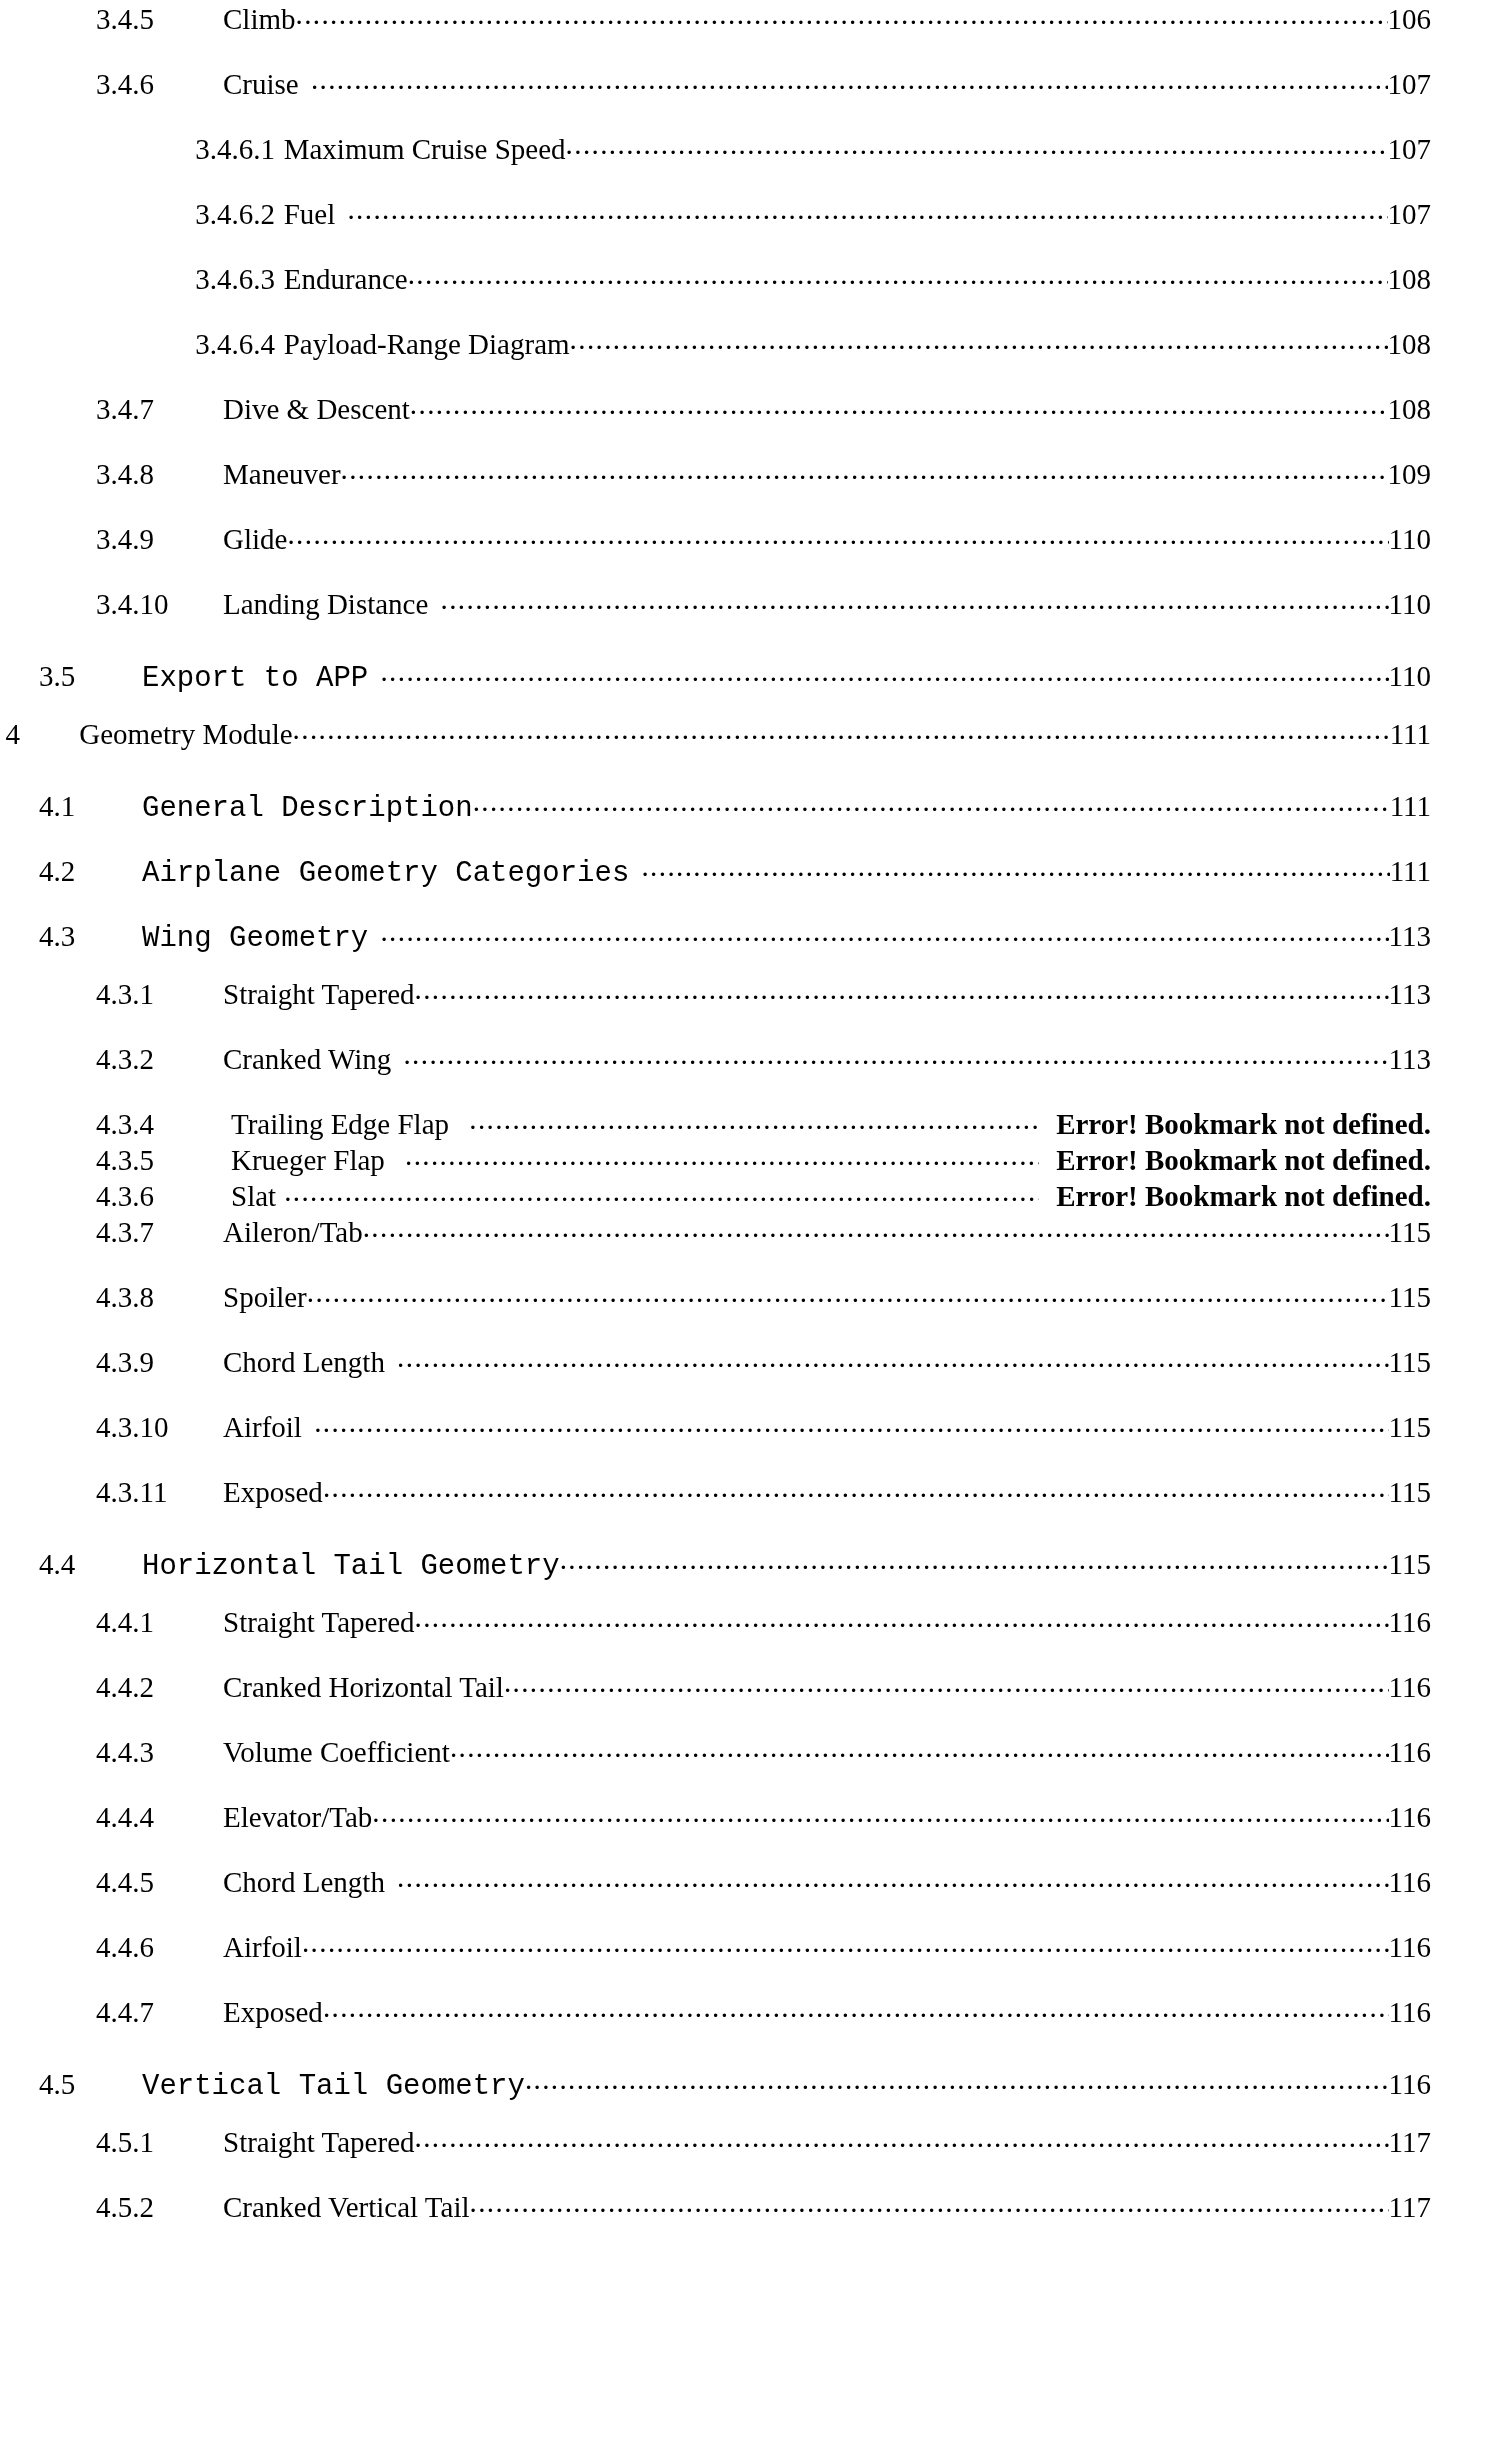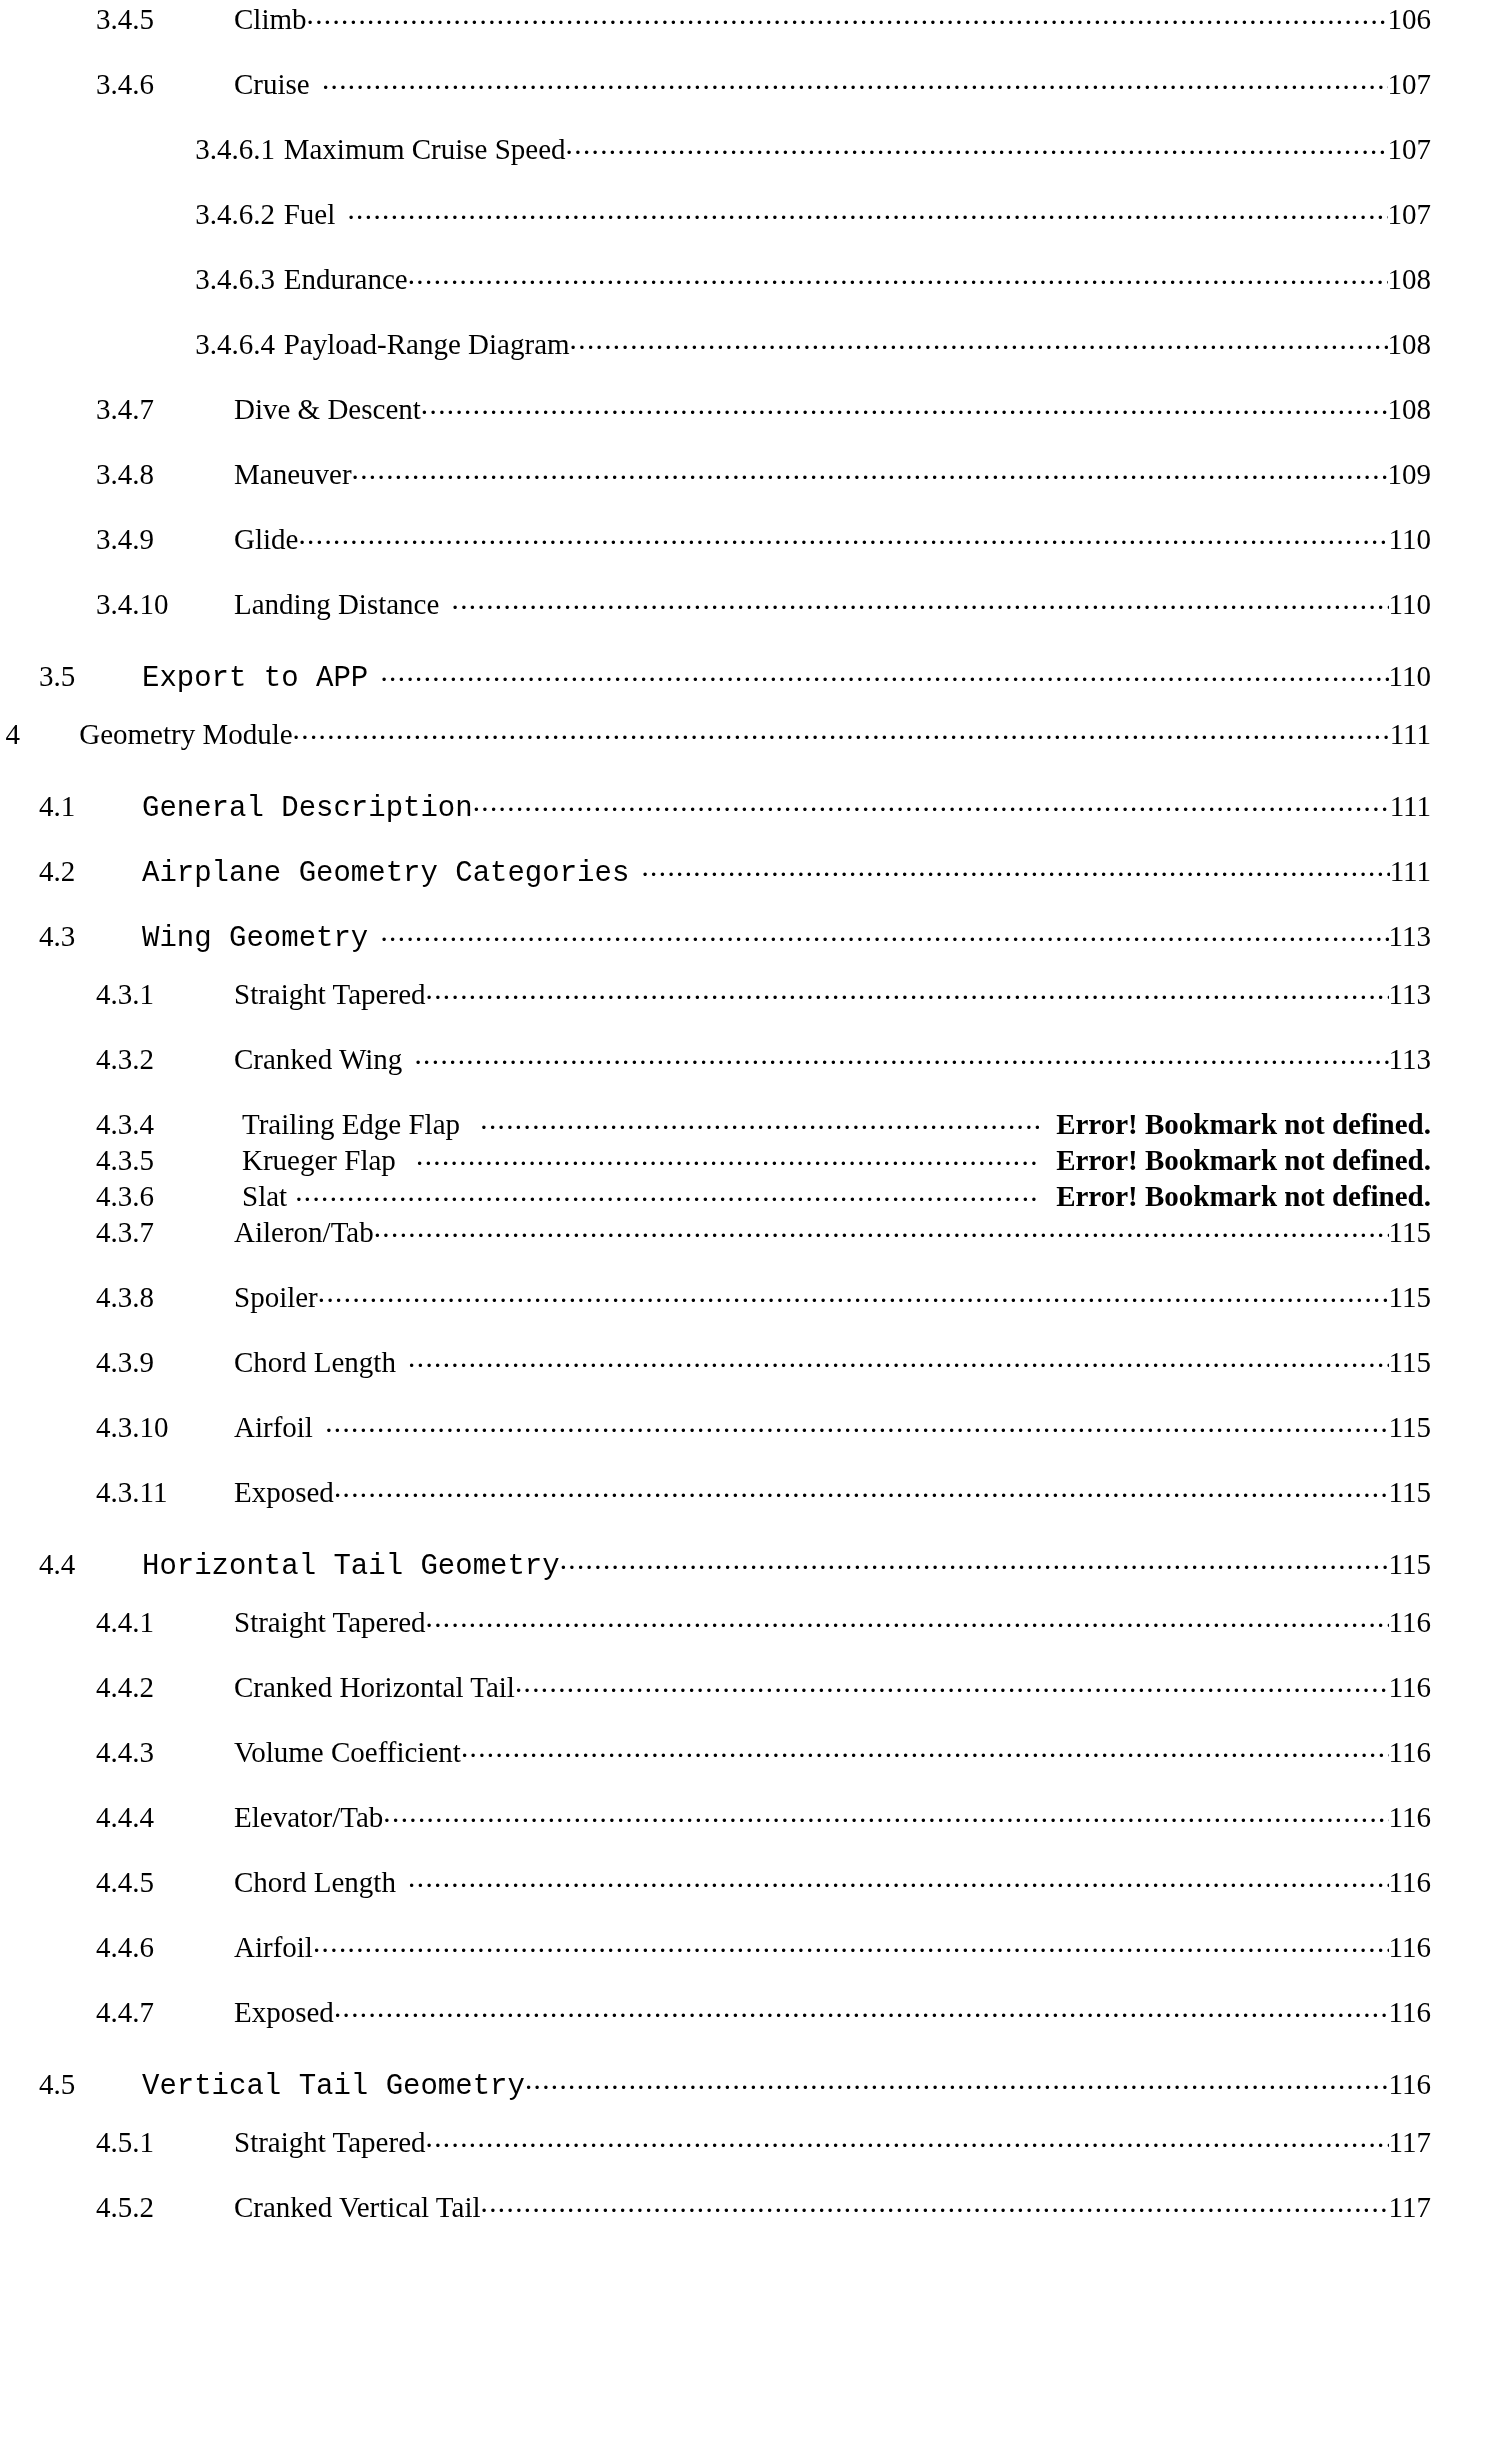--- a/index.html
+++ b/index.html
@@ -84,21 +84,21 @@
   .lvl1 .title { margin-left: 58px; }
 
   
   .lvl2 { padding-left: 39px; }
   .lvl2 .num  { width: 61px; margin-top: 12px; }
   .lvl2 .title { margin-left: 42px; font-family: Liberation Mono, monospace; }
 
   
   .lvl3 { padding-left: 96px; }
   .lvl3 .num  { width: 94px; }
-  .lvl3 .title { margin-left: 44px; }
+  .lvl3 .title { margin-left: 33px; }
 
   
   .lvl4 { padding-left: 155px; }
   .lvl4 .num  { width: 120px; text-align: right; }
   .lvl4 .title { margin-left: 8.7px; }
 
   
   #toc .toc-row { padding-right: 70px; }
 
   

